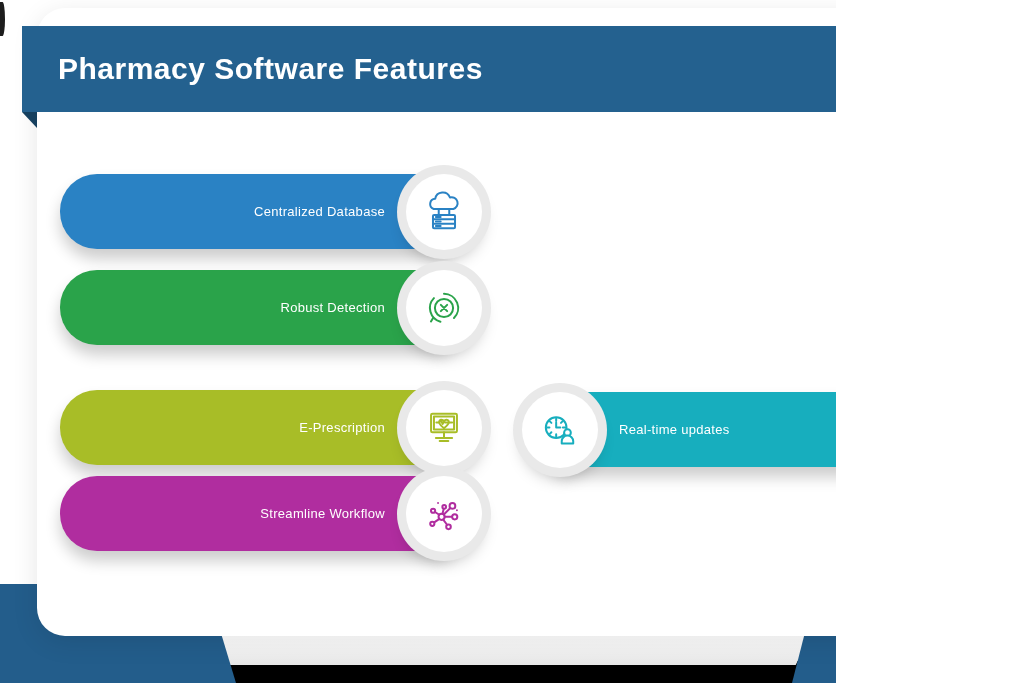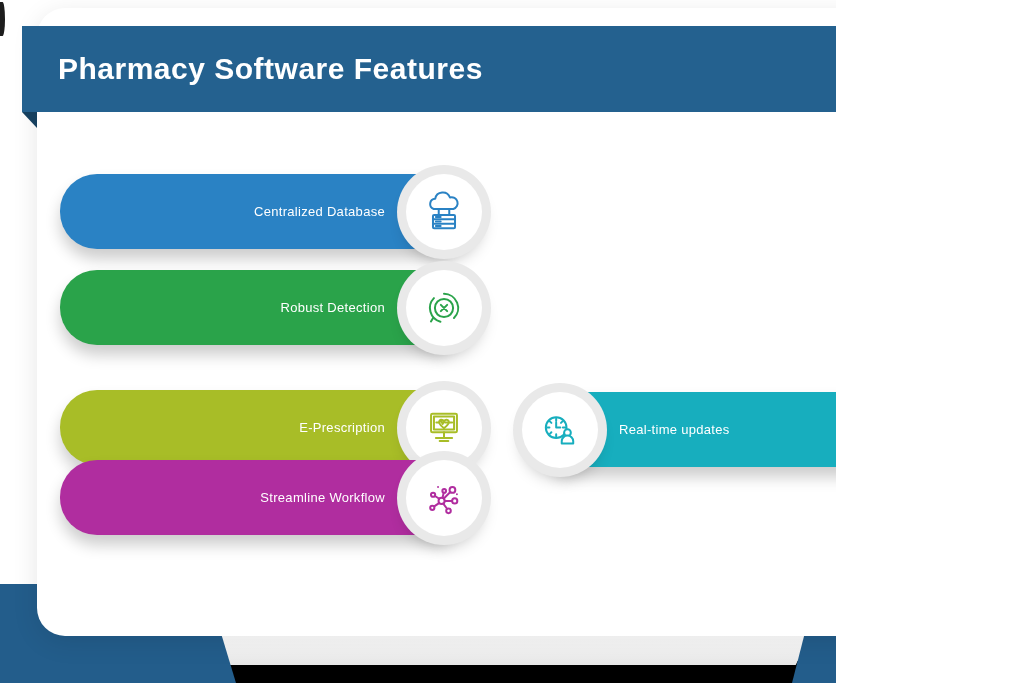--- a/index.html
+++ b/index.html
@@ -129,21 +129,21 @@
         <rect x="13.5" y="12" width="21" height="13.5"></rect>
         <path d="M24 24.2 c-3.8 -2.8 -6 -5.4 -4.7 -7.7 c0.9 -1.6 3.3 -1.5 4.7 0.3 c1.4 -1.8 3.8 -1.9 4.7 -0.3 c1.3 2.3 -0.9 4.9 -4.7 7.7 z"></path>
         <path d="M16 18.3 h3 l1.6 -2.9 1.9 4.4 1.5 -2.9 1 1.4 h7.5"></path>
         <path d="M24 28.5 v6"></path>
         <path d="M15.5 34.5 h17"></path>
         <path d="M19.5 37.5 h9"></path>
       </svg>
     </div>
   </div>
 
-  <div class="feature left-col" style="top: 460px; --c: #b02d9f;">
+  <div class="feature left-col" style="top: 476px; --c: #b02d9f;">
     <div class="pill">
       <span>Streamline Workflow</span>
     </div>
     <div class="badge">
       <svg viewBox="0 0 48 48" fill="none" stroke="currentColor" stroke-width="2" stroke-linecap="round" stroke-linejoin="round">
         <circle cx="21.5" cy="27" r="3.2"></circle>
         <path d="M23.8 24.6 L30.6 17.8"></path>
           <circle cx="32.8" cy="15.6" r="3"></circle>
         <path d="M24.7 27 L32.4 27"></path>
           <circle cx="35.2" cy="27" r="2.7"></circle>

